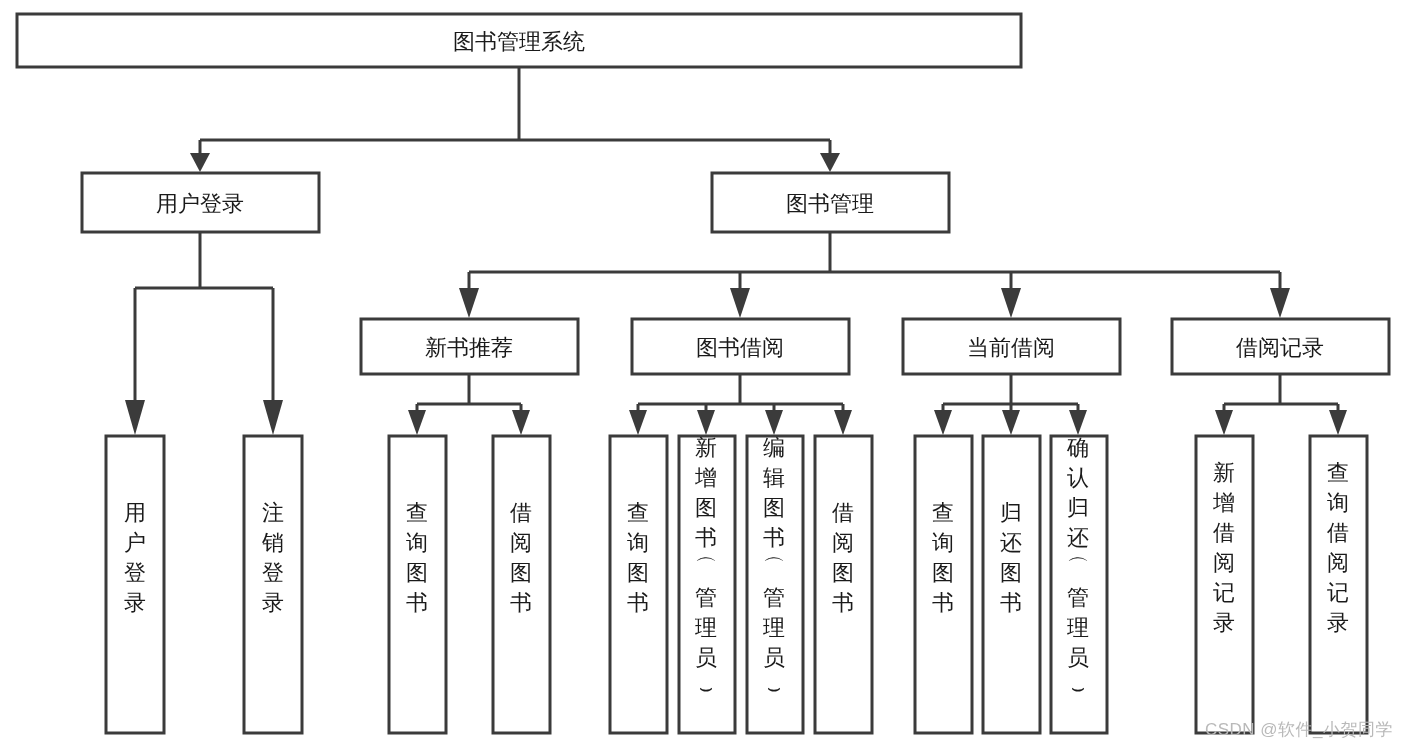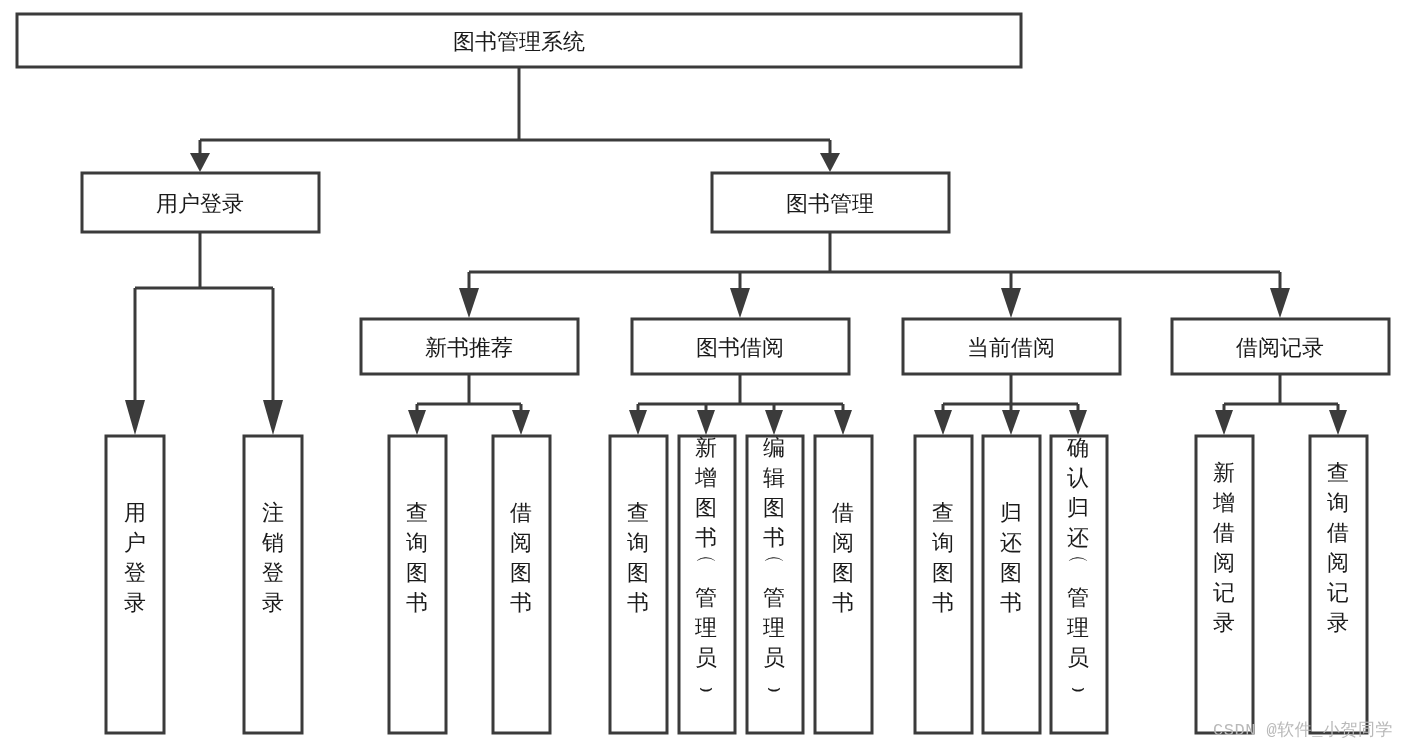--- a/index.html
+++ b/index.html
@@ -48,21 +48,21 @@
   .node-label-vert {
     font-family: "DejaVu Sans", "Liberation Sans", sans-serif;
     fill: #1a1a1a;
     font-size: 22px;
     text-anchor: middle;
   }
   .watermark {
     position: absolute;
     right: 12px;
     bottom: 6px;
-    font-family: Liberation Mono, monospace;
+    font-family: Liberation Sans, sans-serif;
     font-size: 17px;
     color: #b9b9b9;
     letter-spacing: 0.5px;
     white-space: nowrap;
     pointer-events: none;
   }
 </style>
 </head>
 <body>
 

